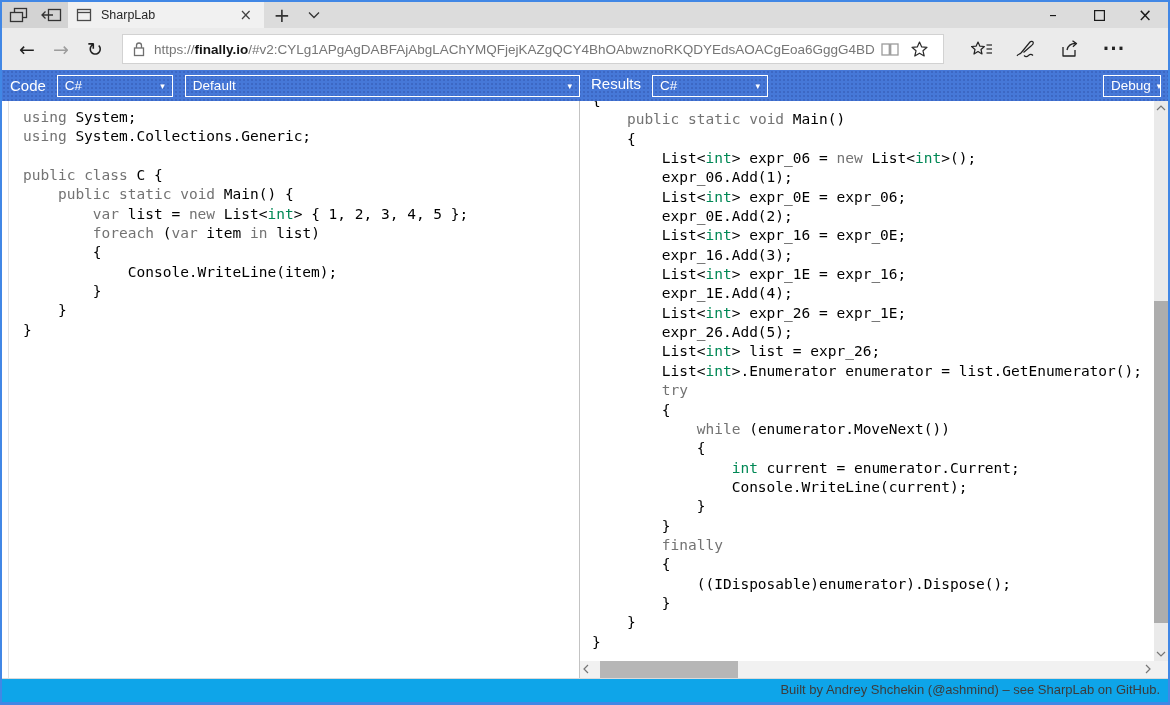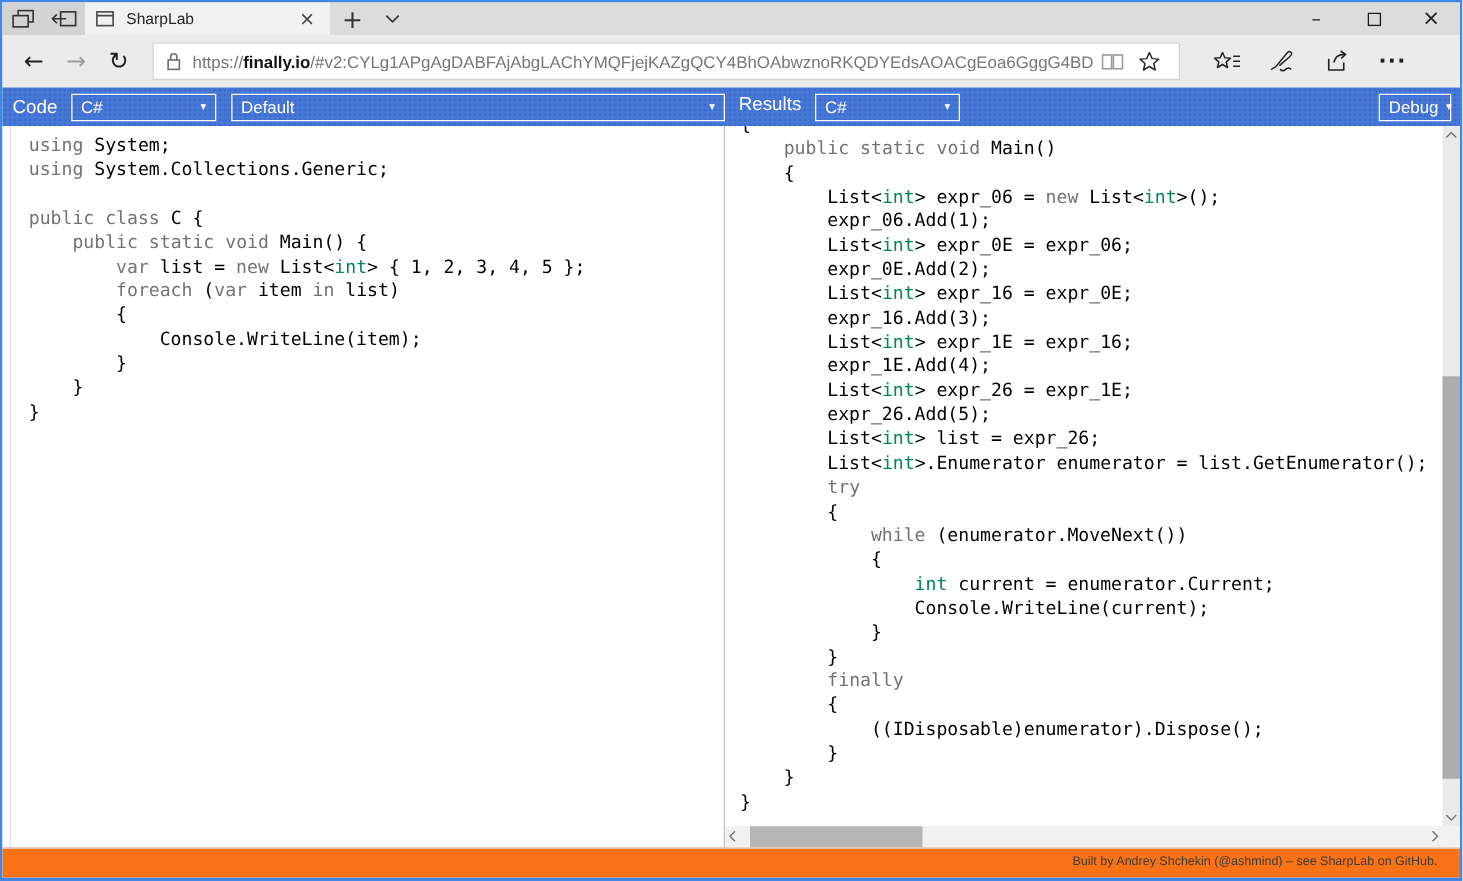--- a/index.html
+++ b/index.html
@@ -77,22 +77,22 @@
   .vscroll .chev-up { position: absolute; top: 4px; left: 2px; }
   .vscroll .chev-down { position: absolute; bottom: 4px; left: 2px; }
   .vthumb { position: absolute; top: 200px; height: 322px; left: 0; right: 0; background: #adadad; }
   .hscroll { position: absolute; left: 0; right: 14px; bottom: 0; height: 17px; background: #f1f1f1; }
   .hscroll .chev-left { position: absolute; left: 3px; top: 3px; }
   .hscroll .chev-right { position: absolute; right: 3px; top: 3px; }
   .hthumb { position: absolute; left: 20px; width: 138px; top: 0; bottom: 0; background: #b6b6b6; }
   .scroll-corner { position: absolute; right: 0; bottom: 0; width: 14px; height: 17px; background: #f1f1f1; }
 
   
-  .footer { height: 24px; flex: none; background: #f97316; border-top: 1px solid #dadada;
-            text-align: right; font-size: 10px; color: #3c3c3c; line-height: 22px; padding-right: 18px; }
+  .footer { height: 24px; flex: none; background: #0ea5e9; border-top: 1px solid #dadada;
+            text-align: right; font-size: 13px; color: #3c3c3c; line-height: 22px; padding-right: 8px; }
 
   svg { display: block; }
 </style>
 </head>
 <body>
 
 <div class="window">
 
   <div class="titlebar">
     <div class="tab-actions">

